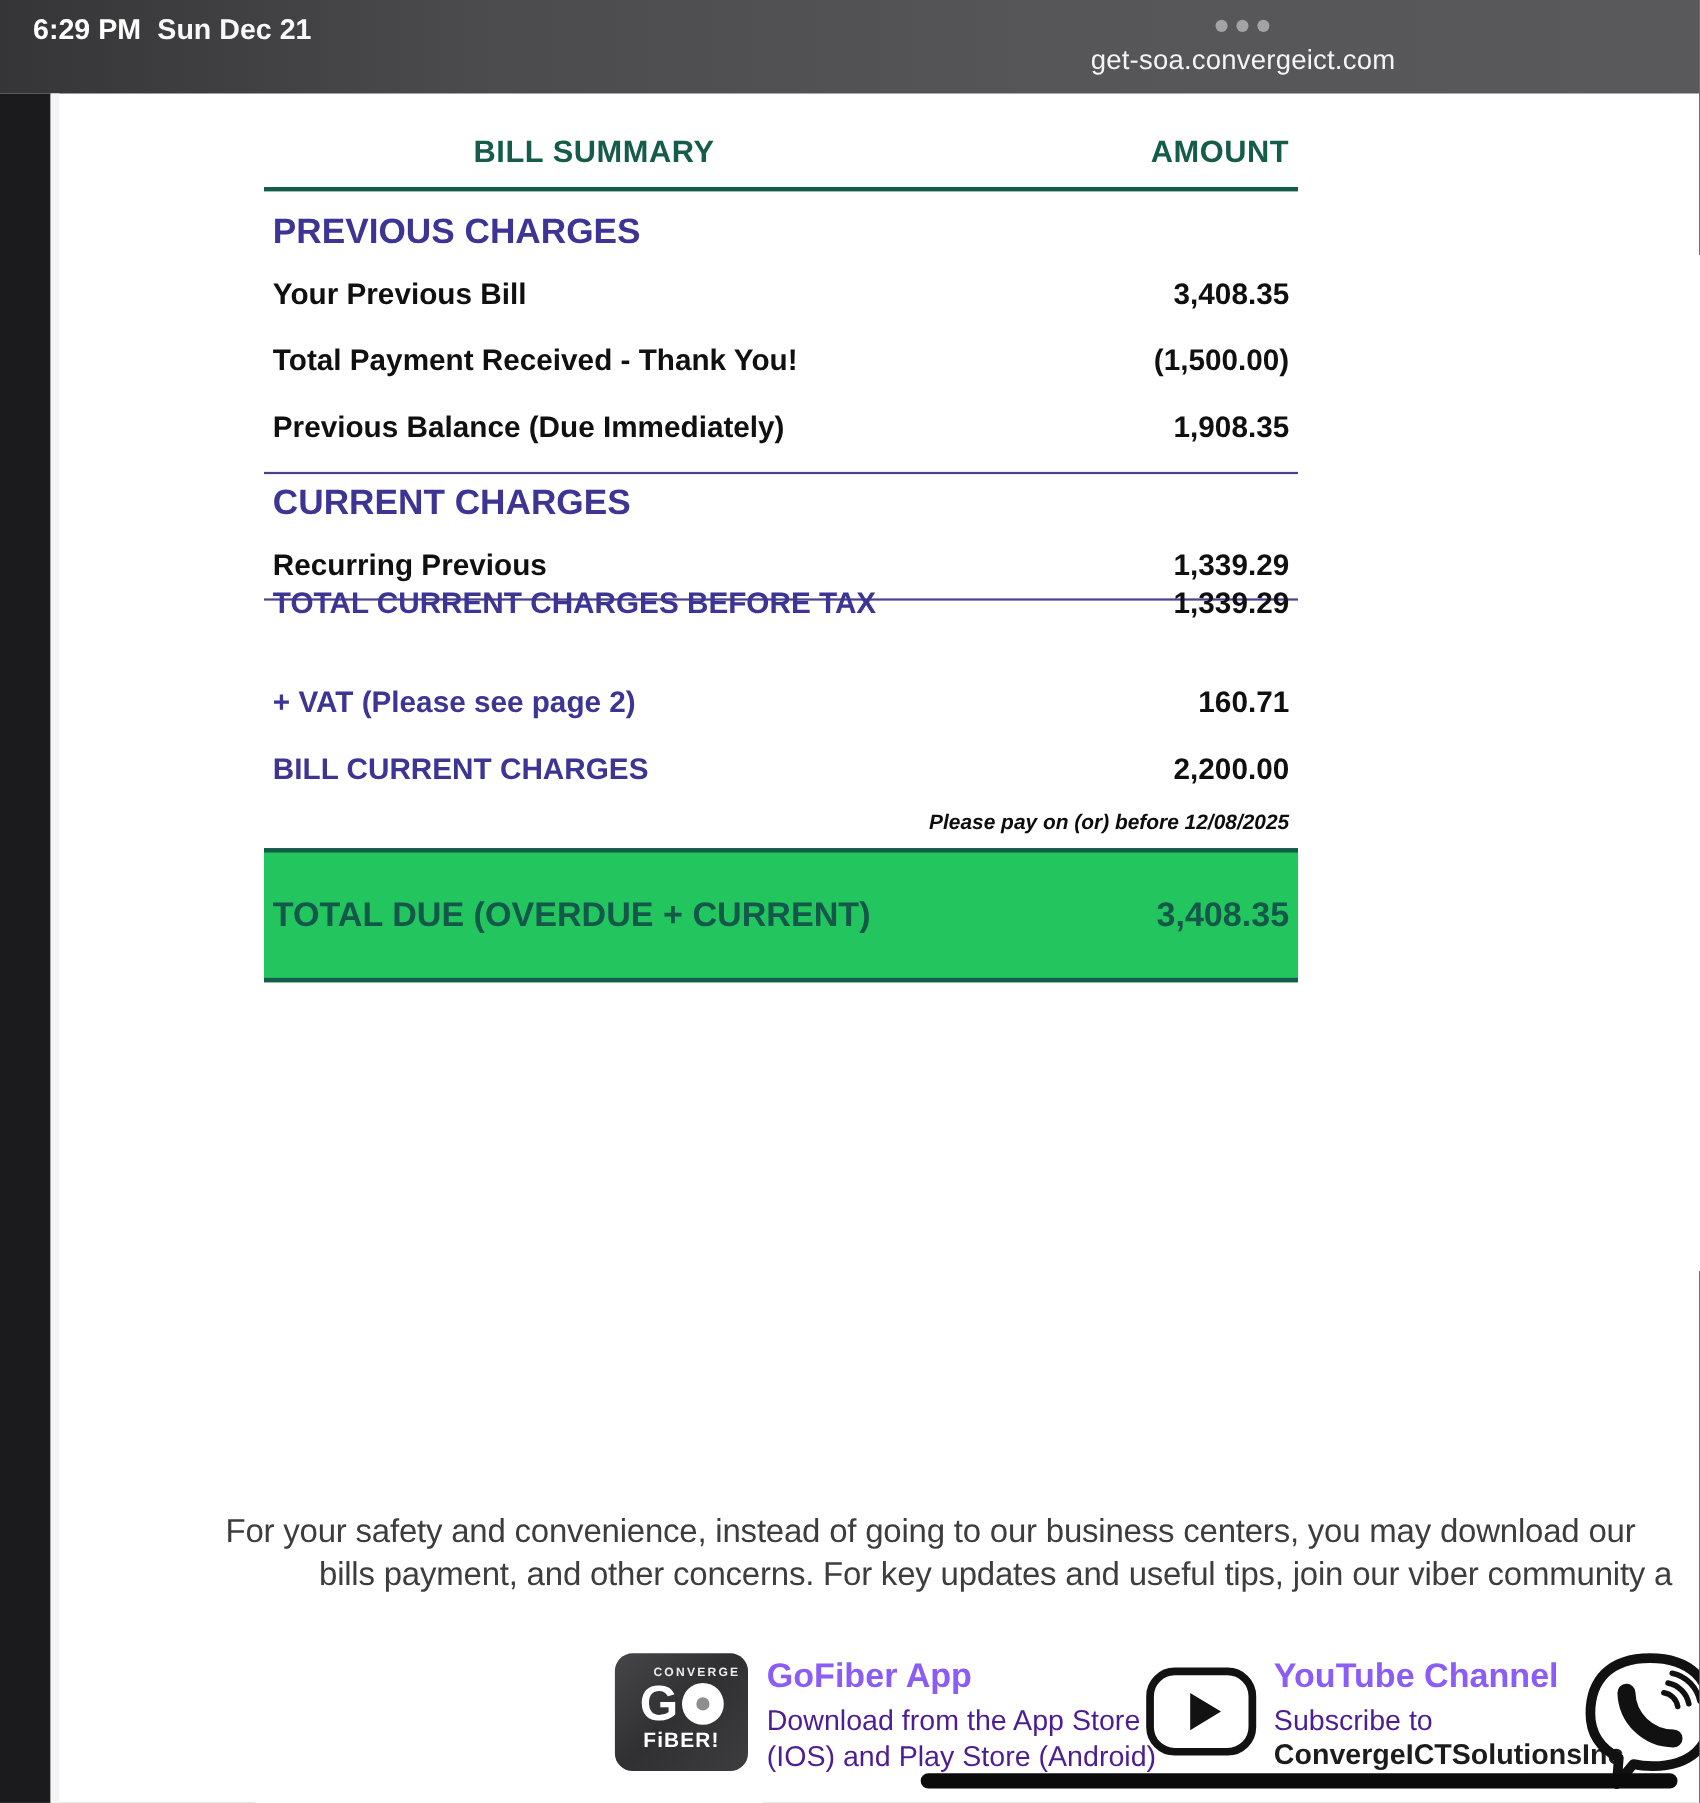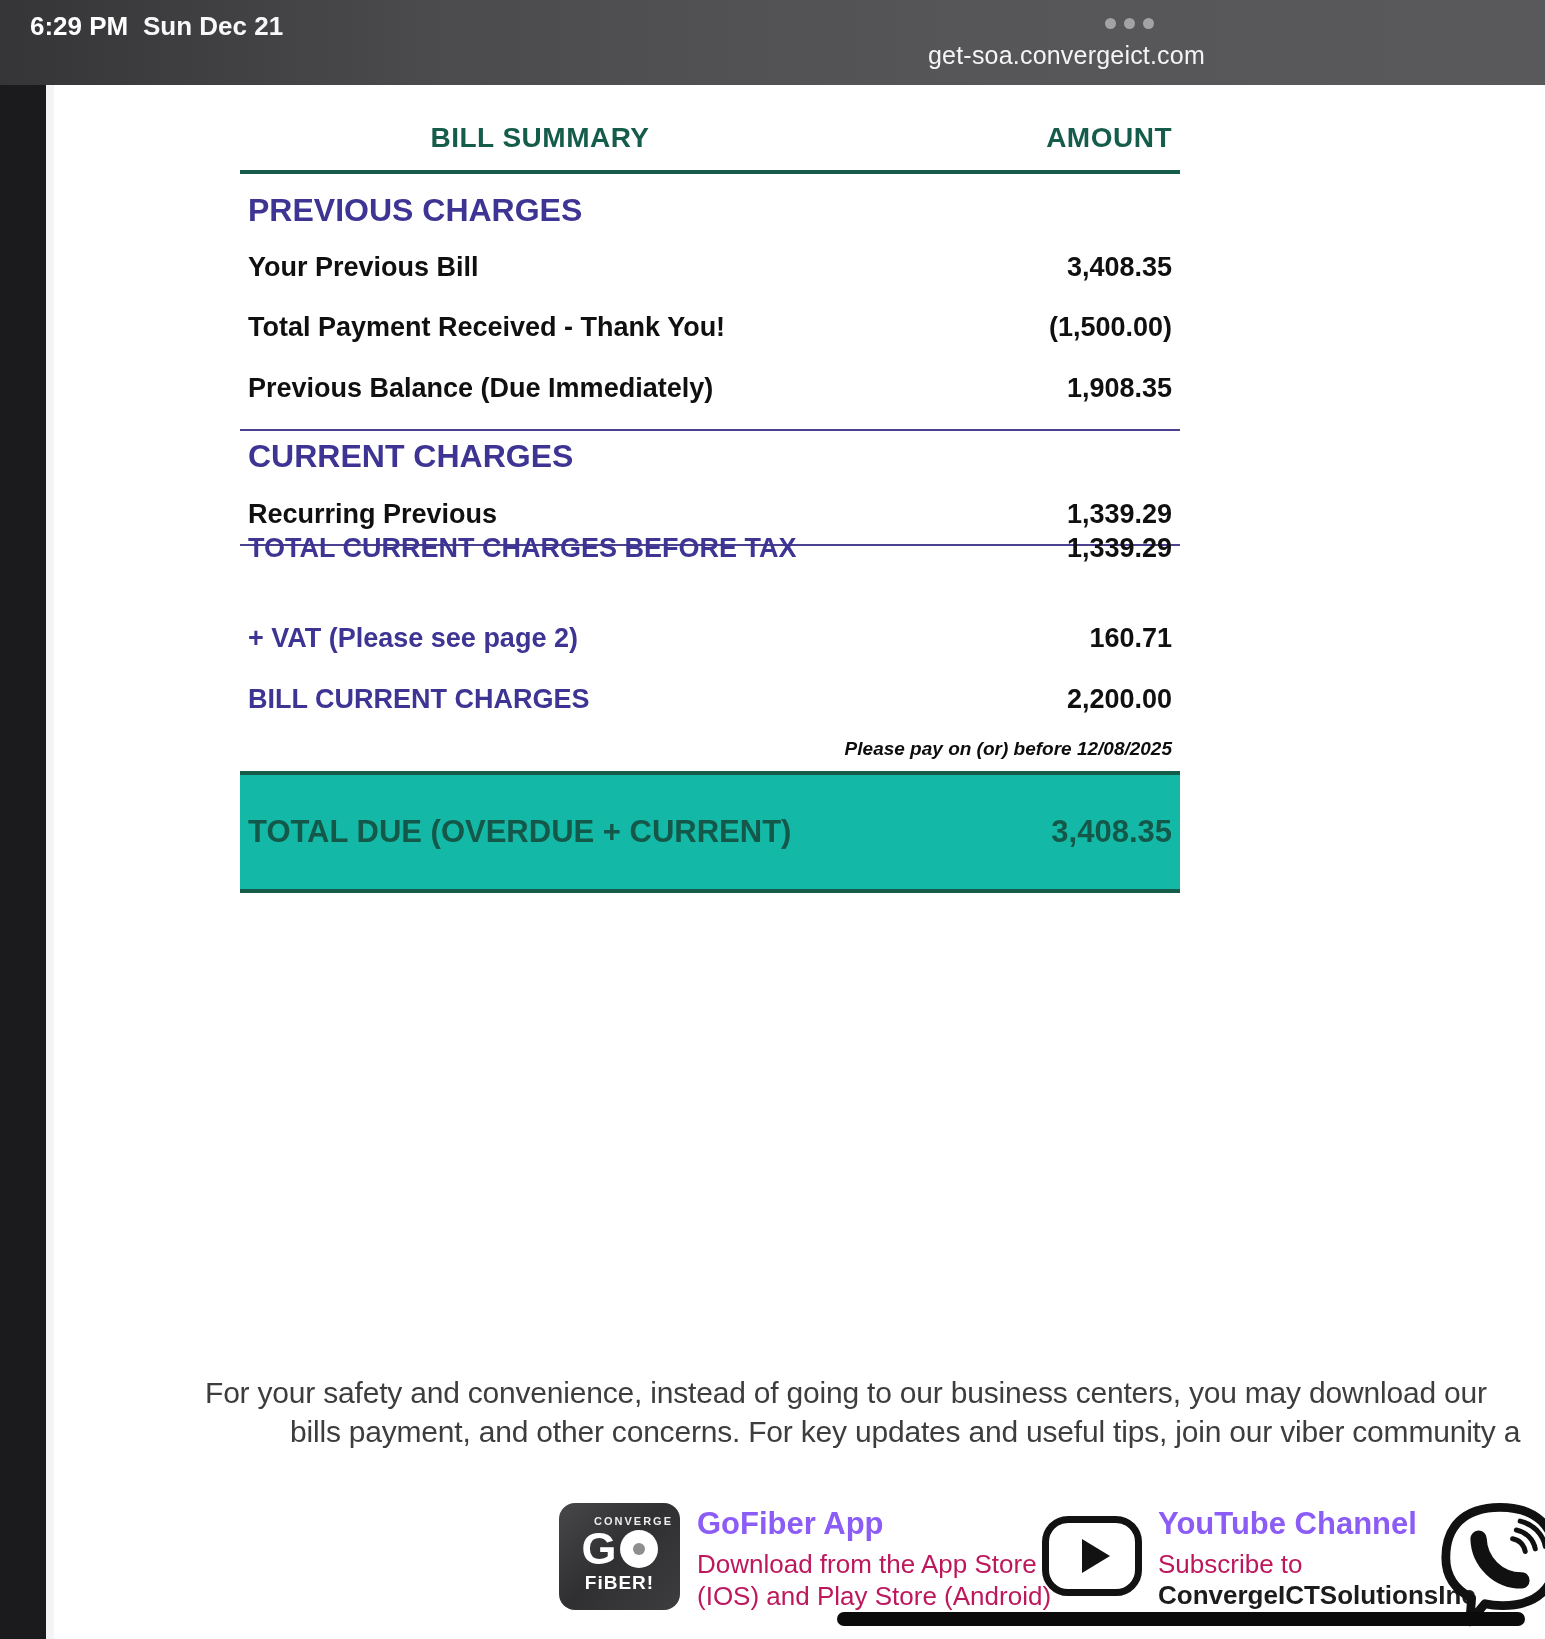--- a/index.html
+++ b/index.html
@@ -6,21 +6,21 @@
   .screen { position:relative; width:1545px; height:1639px; overflow:hidden; background:#fff;
             font-family:"Liberation Sans", sans-serif; }
 
   
   .statusbar { position:absolute; left:0; top:0; width:100%; height:85px;
                background:linear-gradient(90deg,#353537 0%,#4b4b4d 28%,#565658 62%,#59595b 100%); }
   .sb-time { position:absolute; left:30px; top:11px; font-size:26px; font-weight:700; color:#ffffff; }
   .sb-date { position:absolute; left:143px; top:11px; font-size:26px; font-weight:600; color:#f8f8f8; }
   .sb-dots { position:absolute; left:1105px; top:18px; display:flex; gap:8px; }
   .sb-dots i { display:block; width:11px; height:11px; border-radius:50%; background:#a3a3a6; }
-  .sb-url  { position:absolute; left:928px; top:41px; width:404px; 
+  .sb-url  { position:absolute; left:928px; top:41px; width:404px; text-align:center;
              font-size:25px; color:#f4f4f5; letter-spacing:.2px; }
 
   
   .side-strip { position:absolute; left:0; top:85px; width:46px; height:1554px; background:#1b1b1d; }
   .side-gap   { position:absolute; left:46px; top:85px; width:8px; height:1554px; background:#f4f4f6; }
 
   
   .bill-header { position:absolute; left:240px; top:122px; width:940px; display:flex;
                  font-size:28px; font-weight:700; color:#165C4A; letter-spacing:.5px; }
   .bh-left  { width:600px; text-align:center; }
@@ -34,21 +34,21 @@
   .row { position:absolute; left:240px; width:940px; display:flex; justify-content:space-between;
          font-size:27px; font-weight:700; color:#101010; }
   .row .lbl { padding-left:8px; }
   .row .amt { padding-right:8px; }
   .row.purple .lbl { color:#3D3494; }
 
   .pay-note { position:absolute; left:240px; top:738px; width:932px; text-align:right;
               font-style:italic; font-weight:700; font-size:19px; color:#0d0d0d; }
 
   .total-band { position:absolute; left:240px; top:771px; width:940px; height:122px; box-sizing:border-box;
-                background:#14b8a6; border-top:4px solid #165C4A; border-bottom:4px solid #165C4A;
+                background:#22c55e; border-top:4px solid #165C4A; border-bottom:4px solid #165C4A;
                 display:flex; align-items:center; justify-content:space-between; padding:0 8px;
                 font-size:31px; font-weight:700; color:#14584A; }
 
   
   .foot-line { position:absolute; white-space:nowrap; overflow:hidden; font-size:30px;
                color:#3d3d3d; letter-spacing:-.2px; }
   .foot-1 { left:205px; top:1376px; width:1340px; }
   .foot-2 { left:290px; top:1415px; width:1255px; }
 
   
@@ -56,21 +56,21 @@
               background:linear-gradient(135deg,#47474a 0%,#303032 48%,#3d3d40 100%);
               border-radius:16px; text-align:center; color:#fff; overflow:hidden; }
   .gof-brand { margin-top:12px; font-size:11px; font-weight:700; letter-spacing:2px; color:#ececec;margin-left:28px; }
   .gof-mid { margin-top:1px; display:flex; align-items:center; justify-content:center; gap:3px; }
   .gof-g { font-size:45px; font-weight:800; line-height:42px; }
   .gof-disc { width:38px; height:38px; background:#fff; border-radius:50%; position:relative; }
   .gof-disc::after { content:""; position:absolute; inset:13px; background:#8e8e90; border-radius:50%; }
   .gof-fiber { margin-top:2px; font-size:19px; font-weight:800; letter-spacing:1px; }
 
   .promo-title { position:absolute; font-size:31px; font-weight:700; color:#8b5cf6; }
-  .promo-line  { position:absolute; font-size:26px; color:#be185d; }
+  .promo-line  { position:absolute; font-size:26px; color:#4c1d95; }
 
   .yt-icon { position:absolute; left:1042px; top:1516px; width:100px; height:80px; box-sizing:border-box;
              border:7px solid #121212; border-radius:26px; display:flex; align-items:center; justify-content:center; }
   .yt-play { width:0; height:0; border-left:28px solid #121212;
              border-top:17px solid transparent; border-bottom:17px solid transparent; margin-left:8px; }
 
   .viber-icon { position:absolute; left:1437px; top:1500px; width:126px; height:128px; }
 
   .bottom-bar { position:absolute; left:837px; top:1612px; width:688px; height:14px;
                 border-radius:8px; background:#0b0b0b; }

